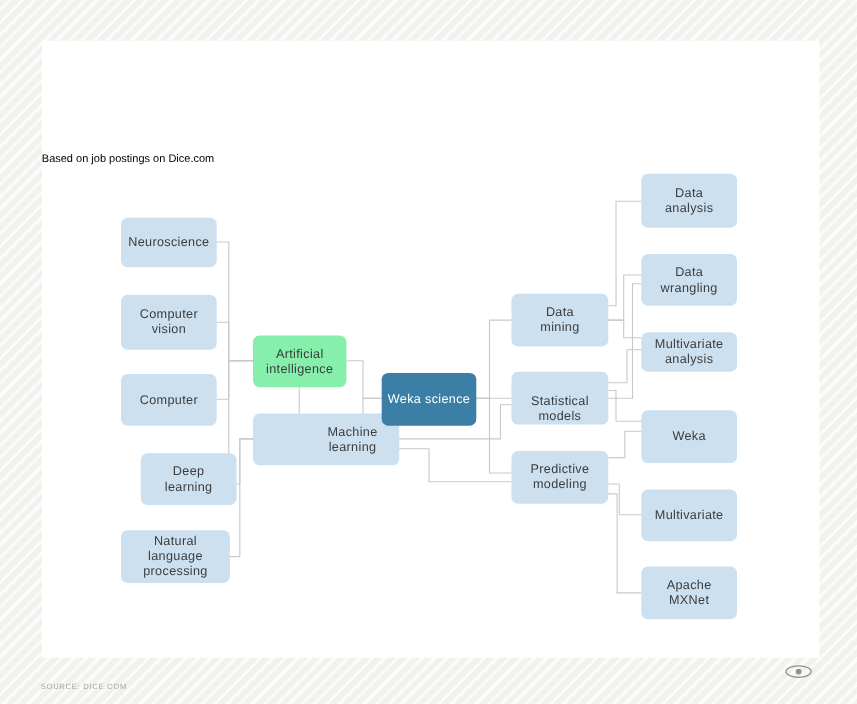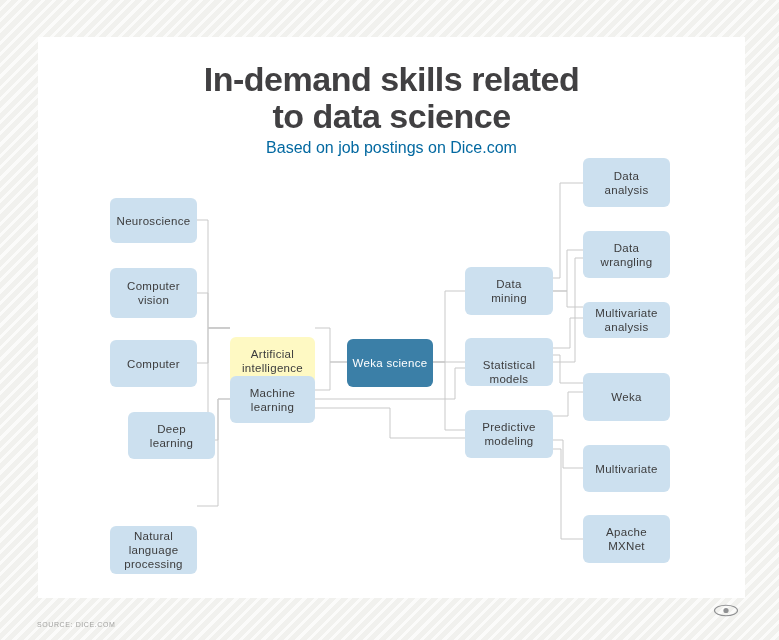--- a/index.html
+++ b/index.html
@@ -16,22 +16,22 @@
     background:#ffffff;
   }
   .title{
     position:absolute;left:0;top:24px;width:100%;
     margin:0;text-align:center;
     font-size:34px;line-height:37px;font-weight:bold;
     color:#414042;letter-spacing:-0.5px;
   }
   .subtitle{
     position:absolute;left:0;top:102px;width:100%;
-    margin:0;text-align:center;
-    font-size:16px;color:#0369a1;
+    margin:0;text-align:left;
+    font-size:10px;color:#000000;
   }
   .diagram{position:absolute;left:0;top:0;width:707px;height:561px;}
   .diagram svg{position:absolute;left:0;top:0;}
   .diagram svg polyline{fill:none;stroke-width:1;}
   .node{
     position:absolute;display:flex;align-items:center;justify-content:center;
     border-radius:6px;text-align:center;
     font-size:11.5px;line-height:14px;letter-spacing:0.3px;
   }
   .node span{white-space:pre-line;}
@@ -51,21 +51,21 @@
   .brand .eye{margin-right:6px;margin-bottom:1px;}
   .brand .wordmark{
     font-size:12px;font-weight:bold;color:#565759;letter-spacing:-0.2px;
   }
 </style>
 </head>
 <body>
 
 <div class="page">
   <div class="card">
-    <h1 class="title"><span>In-demand skills related</span><br><span>to data science</span></h1>
+    <h1 class="title"><br></h1>
     <p class="subtitle">Based on job postings on Dice.com</p>
     <div class="diagram">
       <svg id="wires" width="707" height="561" viewBox="0 0 707 561">
           <polyline points="159,183 170,183 170,291 192,291" stroke="#c9c9c9"></polyline>
           <polyline points="159,256 170,256 170,291 192,291" stroke="#c9c9c9"></polyline>
           <polyline points="159,326 170,326 170,291 192,291" stroke="#c9c9c9"></polyline>
           <polyline points="159,391 170,391 170,291 192,291" stroke="#c9c9c9"></polyline>
           <polyline points="159,403 180,403 180,362 192,362" stroke="#c9c9c9"></polyline>
           <polyline points="159,469 180,469 180,362 192,362" stroke="#c9c9c9"></polyline>
           <polyline points="234,315 234,339" stroke="#c9c9c9"></polyline>
@@ -94,30 +94,30 @@
             <span>Computer
 vision</span>
           </div>
           <div class="node" style="left: 72px; top: 303px; width: 87px; height: 47px; background: rgb(204, 224, 239); color: rgb(60, 60, 61);">
             <span>Computer</span>
           </div>
           <div class="node" style="left: 72px; top: 375px; width: 87px; height: 47px; background: rgb(204, 224, 239); color: rgb(60, 60, 61); margin-left: 18px;">
             <span>Deep
 learning</span>
           </div>
-          <div class="node" style="left: 72px; top: 445px; width: 87px; height: 48px; background: rgb(204, 224, 239); color: rgb(60, 60, 61); margin-top: 44px;">
+          <div class="node" style="left: 72px; top: 445px; width: 99px; height: 48px; background: rgb(204, 224, 239); color: rgb(60, 60, 61);">
             <span>Natural
 language
 processing</span>
           </div>
-          <div class="node" style="left: 192px; top: 268px; width: 85px; height: 47px; background: #fef9c3; color: rgb(60, 60, 61); margin-top: 32px;">
+          <div class="node" style="left: 192px; top: 268px; width: 85px; height: 47px; background: #86efac; color: rgb(60, 60, 61);">
             <span>Artificial
 intelligence</span>
           </div>
-          <div class="node" style="left: 192px; top: 339px; width: 85px; height: 47px; background: rgb(204, 224, 239); color: rgb(60, 60, 61);">
+          <div class="node" style="left: 192px; top: 339px; width: 85px; height: 47px; background: rgb(204, 224, 239); color: rgb(60, 60, 61); padding-left: 48px;">
             <span>Machine
 learning</span>
           </div>
           <div class="node" style="left: 309px; top: 302px; width: 86px; height: 48px; background: rgb(59, 127, 167); color: rgb(255, 255, 255);">
             <span>Weka science</span>
           </div>
           <div class="node" style="left: 427px; top: 230px; width: 88px; height: 48px; background: rgb(204, 224, 239); color: rgb(60, 60, 61);">
             <span>Data
 mining</span>
           </div>

